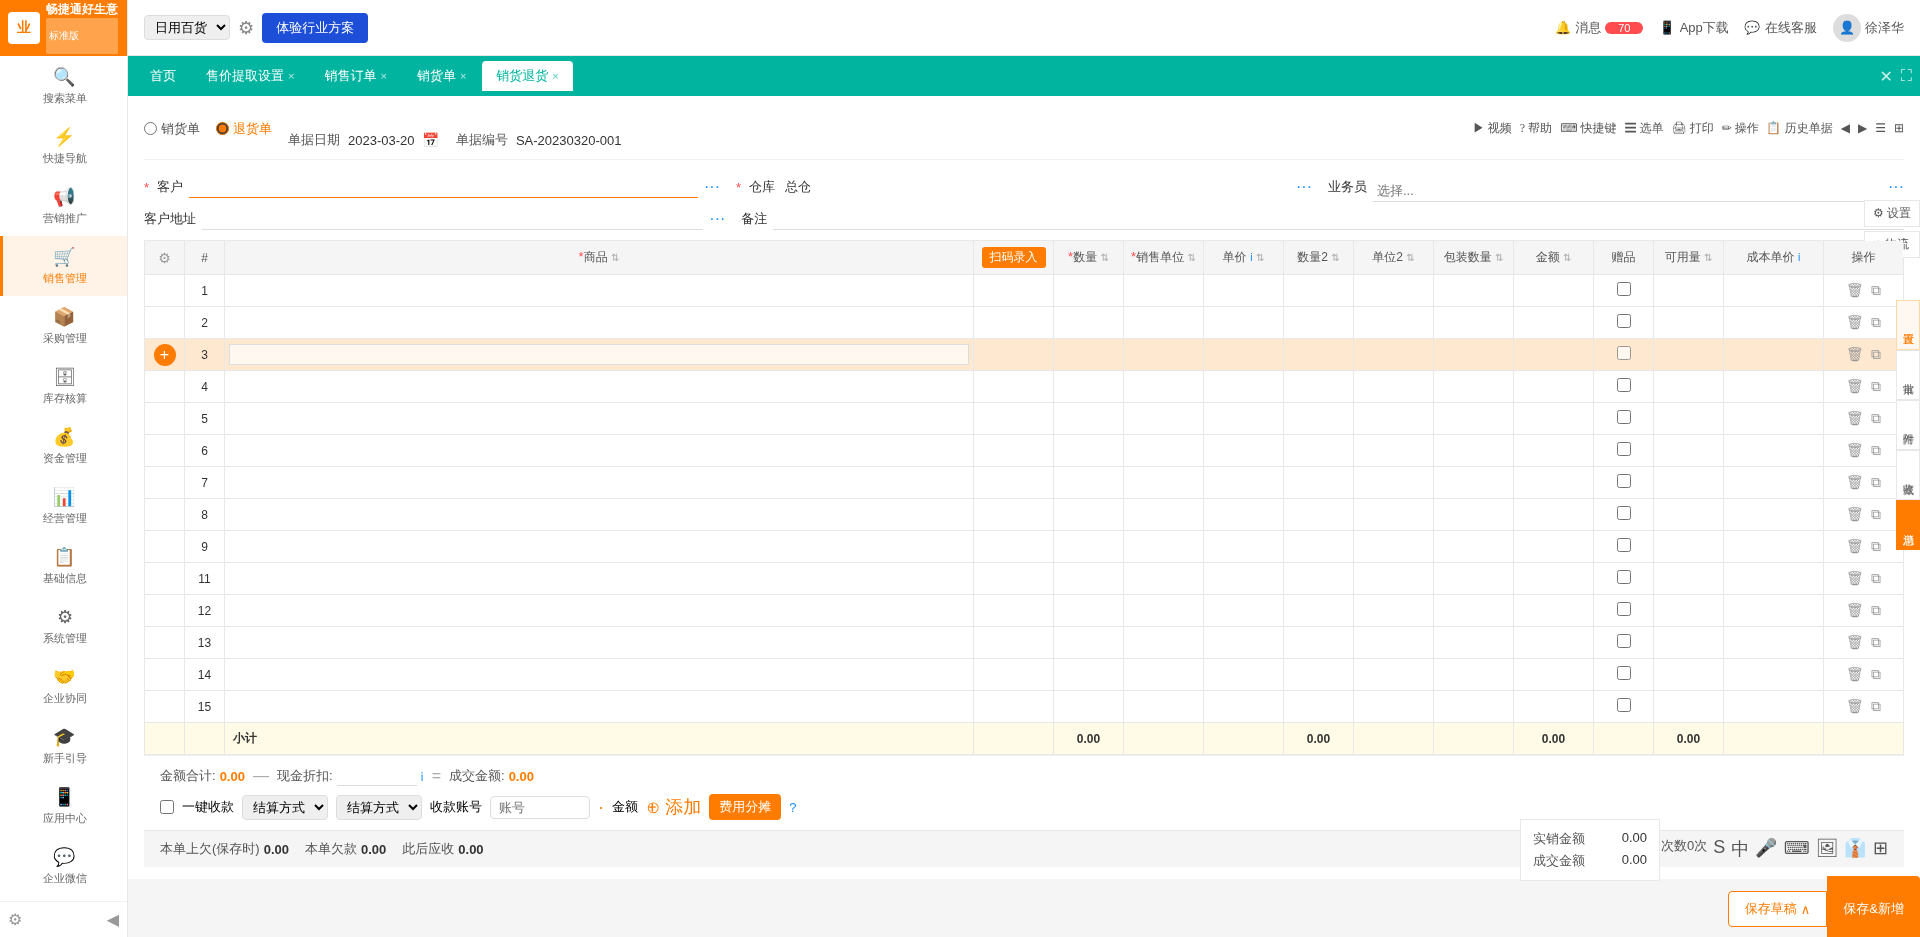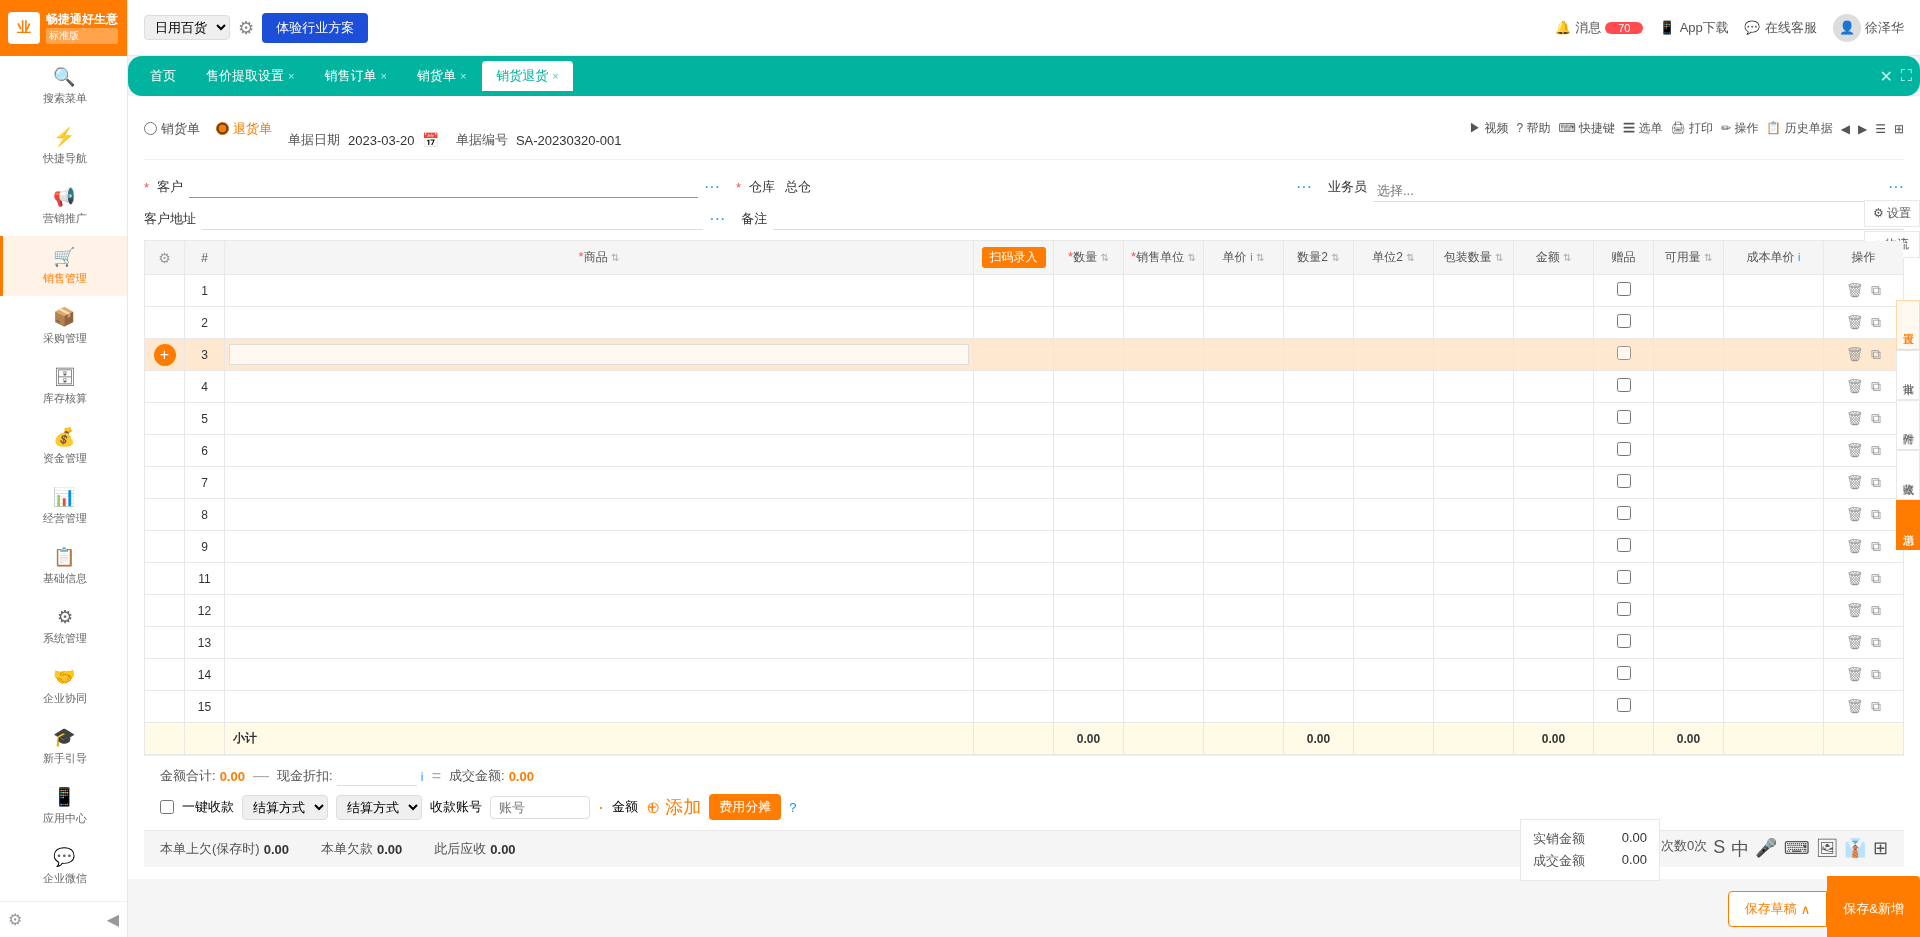--- a/index.html
+++ b/index.html
@@ -3,21 +3,21 @@
   <meta charset="utf-8">
   <style>
     * { box-sizing: border-box; margin: 0; padding: 0; font-family: 'Microsoft YaHei', Arial, sans-serif; font-size: 13px; }
     body { display: flex; height: 937px; overflow: hidden; background: #f0f2f5; }
 
     
     .sidebar { width: 128px; background: #fff; display: flex; flex-direction: column; border-right: 1px solid #e8e8e8; }
     .sidebar-logo { background: #ff7c00; padding: 10px 8px; display: flex; align-items: center; gap: 6px; height: 56px; }
     .sidebar-logo-icon { width: 32px; height: 32px; background: #fff; border-radius: 4px; display: flex; align-items: center; justify-content: center; color: #ff7c00; font-weight: bold; font-size: 14px; }
     .sidebar-logo-text { color: #fff; font-size: 12px; line-height: 1.3; font-weight: bold; }
-    .sidebar-logo-badge { color: #fff; font-size: 10px; background: rgba(255,255,255,0.3); border-radius: 2px; padding: 1px 3px; }
+    .sidebar-logo-badge { color: #fff; font-size: 10px; background: rgba(255,255,255,0.3); border-radius: 2px; padding: 11px 3px; }
     .sidebar-nav { flex: 1; overflow-y: auto; }
     .sidebar-item { display: flex; flex-direction: column; align-items: center; padding: 10px 4px; cursor: pointer; border-left: 3px solid transparent; color: #666; gap: 3px; }
     .sidebar-item.active { background: #fff3e8; border-left-color: #ff7c00; color: #ff7c00; }
     .sidebar-item .icon { font-size: 18px; }
     .sidebar-item .label { font-size: 11px; text-align: center; }
     .sidebar-bottom { padding: 8px; display: flex; justify-content: space-between; border-top: 1px solid #f0f0f0; }
     .sidebar-bottom-btn { color: #999; cursor: pointer; font-size: 16px; }
 
     
     .main { flex: 1; display: flex; flex-direction: column; overflow: hidden; }
@@ -26,21 +26,21 @@
     .topbar { height: 56px; background: #fff; display: flex; align-items: center; justify-content: space-between; padding: 0 16px; border-bottom: 1px solid #e8e8e8; }
     .topbar-left { display: flex; align-items: center; gap: 8px; }
     .topbar-right { display: flex; align-items: center; gap: 16px; color: #555; font-size: 13px; }
     .settings-btn { background: none; border: none; font-size: 18px; color: #888; cursor: pointer; }
     .experience-btn { background: #1d4ed8; color: #fff; border: none; border-radius: 4px; padding: 6px 14px; cursor: pointer; font-size: 13px; }
     .topbar-right-item { display: flex; align-items: center; gap: 4px; cursor: pointer; color: #555; }
     .badge { background: #ff4d4f; color: #fff; border-radius: 10px; padding: 0 13px; font-size: 11px; }
     .avatar { width: 28px; height: 28px; border-radius: 50%; background: #ddd; display: flex; align-items: center; justify-content: center; }
 
     
-    .tabbar { background: #00b4a0; display: flex; align-items: center; padding: 0 8px; height: 40px; gap: 2px; border-radius: 14px; }
+    .tabbar { background: #00b4a0; display: flex; align-items: center; padding: 0 8px; height: 40px; gap: 2px; }
     .tab { padding: 6px 14px; color: #fff; cursor: pointer; border-radius: 4px 4px 0 0; font-size: 13px; display: flex; align-items: center; gap: 4px; }
     .tab.active { background: #fff; color: #00b4a0; }
     .tab .close-x { font-size: 11px; color: inherit; opacity: 0.7; }
     .tab.active .close-x { color: #00b4a0; }
     .tabbar-right { margin-left: auto; display: flex; gap: 8px; }
     .tabbar-right-btn { color: #fff; font-size: 16px; cursor: pointer; opacity: 0.8; }
 
     
     .page-content { flex: 1; overflow: auto; background: #f5f5f5; }
     .form-container { background: #fff; margin: 0; padding: 12px 16px; }
@@ -49,21 +49,21 @@
     .form-header { display: flex; align-items: center; gap: 16px; margin-bottom: 12px; padding-bottom: 10px; border-bottom: 1px solid #f0f0f0; }
     .radio-group { display: flex; gap: 16px; align-items: center; }
     .radio-item { display: flex; align-items: center; gap: 4px; color: #555; cursor: pointer; }
     .radio-item input[type=radio] { accent-color: #ff7c00; }
     .radio-item.active { color: #ff7c00; }
     .form-field { display: flex; align-items: center; gap: 8px; margin-top: 23px; }
     .form-field label { color: #555; white-space: nowrap; }
     .form-field span { color: #333; }
     .form-field .calendar-icon { color: #999; cursor: pointer; font-size: 14px; }
     .toolbar-right { margin-left: auto; display: flex; gap: 8px; align-items: center; }
-    .toolbar-btn { display: flex; align-items: center; gap: 3px; color: #555; cursor: pointer; font-size: 12px; }
+    .toolbar-btn { display: flex; align-items: center; gap: 3px; color: #555; cursor: pointer; font-size: 12px; font-family: Liberation Serif, serif; }
 
     
     .form-fields { display: flex; gap: 16px; margin-bottom: 10px; flex-wrap: wrap; }
     .field-group { display: flex; align-items: center; gap: 6px; flex: 1; min-width: 280px; }
     .field-group label { color: #333; white-space: nowrap; }
     .field-group .required { color: #ff4d4f; margin-right: 2px; }
     .field-input { flex: 1; border: none; border-bottom: 1px solid #ff7c00; padding: 3px 4px; color: #333; outline: none; }
     .field-dots { color: #1890ff; cursor: pointer; font-size: 16px; }
 
     
@@ -97,21 +97,21 @@
     
     .payment-row { display: flex; align-items: center; gap: 8px; margin-top: 8px; }
     .payment-checkbox { width: 14px; height: 14px; }
     .payment-select { border: 1px solid #ddd; border-radius: 4px; padding: 3px 6px; }
     .payment-input { border: 1px solid #ddd; border-radius: 4px; padding: 3px 8px; width: 100px; }
     .add-icon { color: #ff7c00; font-size: 18px; cursor: pointer; }
     .expense-btn { background: #ff7c00; color: #fff; border: none; border-radius: 4px; padding: 4px 10px; cursor: pointer; }
     .question-icon { color: #1890ff; cursor: pointer; }
 
     
-    .status-bar { background: #f5f5f5; padding: 6px 16px; display: flex; align-items: center; gap: 32px; font-size: 12px; color: #555; border-top: 1px solid #e8e8e8; }
+    .status-bar { background: #f5f5f5; padding: 6px 16px; display: flex; align-items: center; gap: 16px; font-size: 12px; color: #555; border-top: 1px solid #e8e8e8; }
     .status-item { display: flex; align-items: center; gap: 4px; }
     .status-value { color: #333; font-weight: bold; }
     .toolbar-icons { margin-left: auto; display: flex; gap: 6px; }
     .toolbar-icon { font-size: 18px; cursor: pointer; }
 
     
     .right-summary { position: fixed; right: 0; bottom: 56px; background: #fff; border: 1px solid #e8e8e8; padding: 8px 12px; min-width: 140px; }
     .right-summary-row { display: flex; justify-content: space-between; gap: 16px; font-size: 12px; color: #555; padding: 2px 0; }
     .right-summary-value { color: #333; }
 

